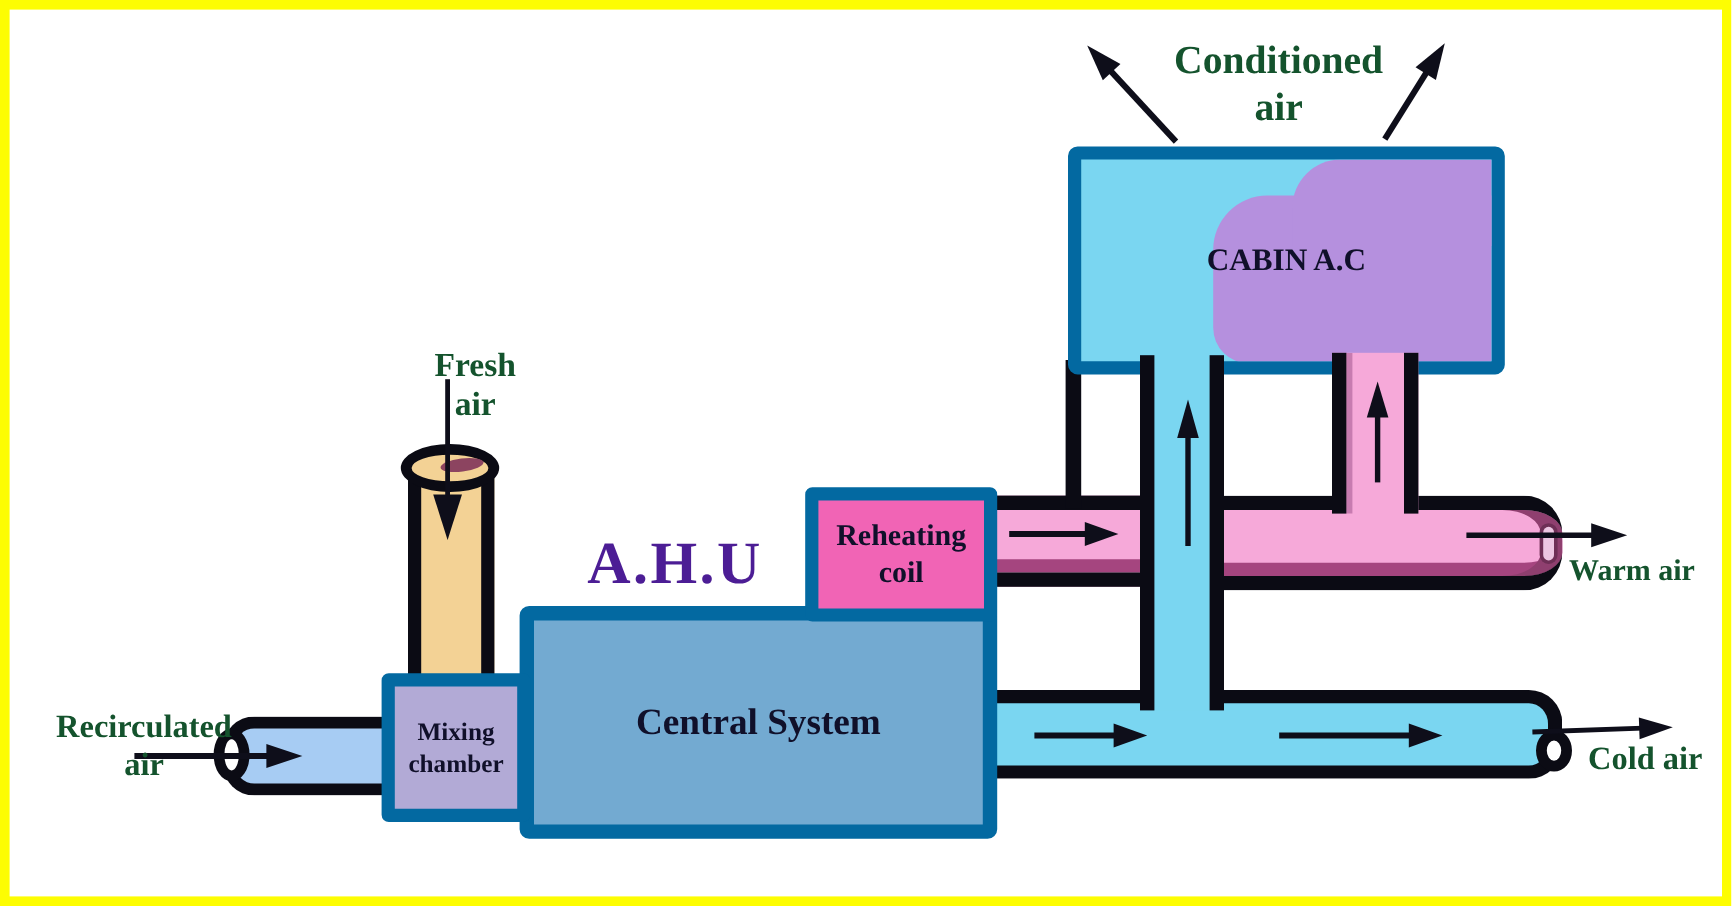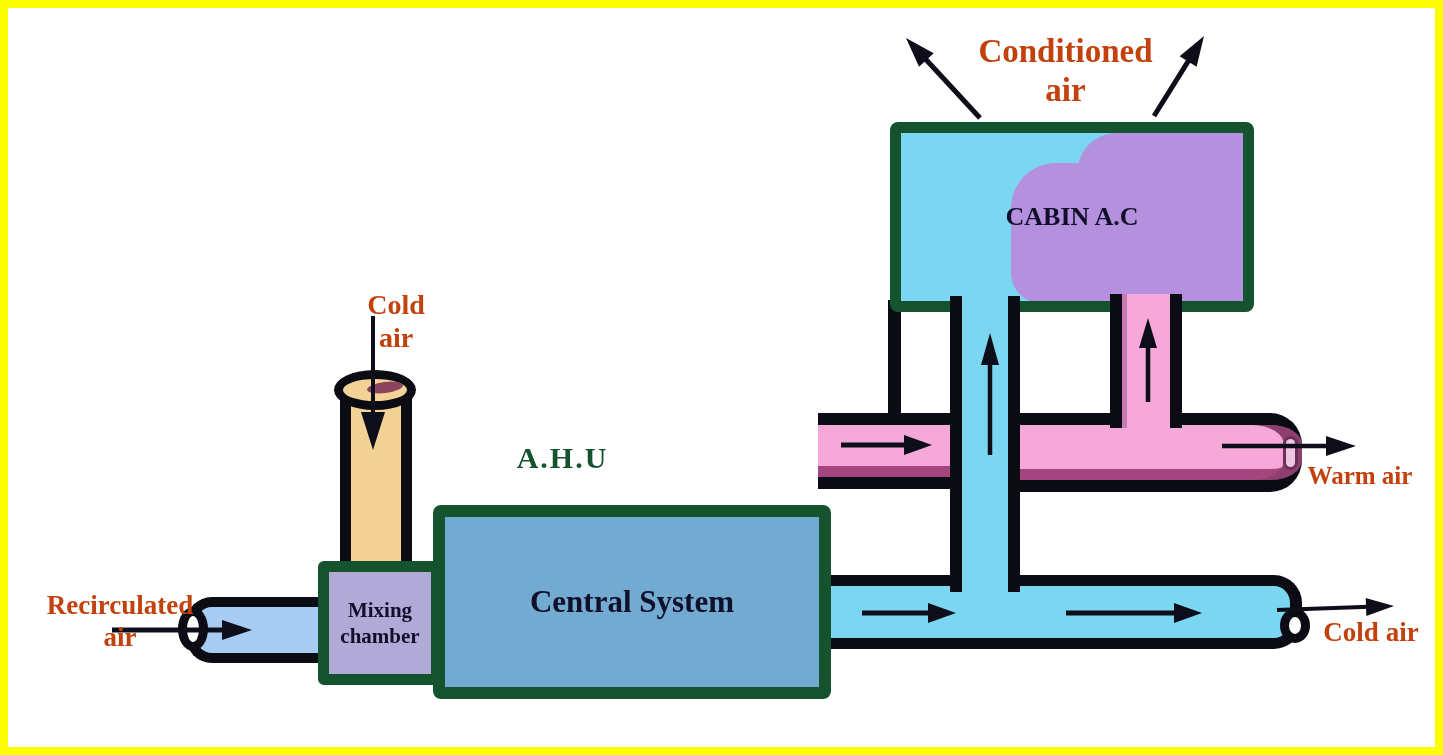--- a/index.html
+++ b/index.html
@@ -3,25 +3,25 @@
 <meta charset="utf-8">
 <style>
   html,body{margin:0;padding:0;background:#ffffff;}
   #canvas{
     position:relative;width:1443px;height:755px;background:#ffffff;
     font-family:"Liberation Serif","DejaVu Serif",serif;overflow:hidden;
   }
   .frame{position:absolute;inset:0;border:8px solid #fdfd02;pointer-events:none;z-index:30;}
   .abs{position:absolute;}
   
-  .lbl{position:absolute;color:#c2410c;font-weight:700;text-align:center;line-height:1.18;z-index:12;white-space:nowrap;}
+  .lbl{position:absolute;color:#14532d;font-weight:700;text-align:center;line-height:1.18;z-index:12;white-space:nowrap;}
   .lbl-conditioned{left:958px;top:32px;width:215px;font-size:33px;}
   .lbl-fresh{left:330px;top:288px;width:132px;font-size:28px;}
   .lbl-recirc{left:14px;top:590px;width:160px;font-size:27px;margin-left:26px;}
-  .lbl-ahu{left:480px;top:440px;width:165px;font-size:30px;color:#14532d;letter-spacing:2px;}
+  .lbl-ahu{left:480px;top:440px;width:165px;font-size:50px;color:#4c1d95;letter-spacing:2px;}
   .lbl-warm{left:1300px;top:461px;width:120px;font-size:25px;}
   .lbl-cold{left:1316px;top:617px;width:110px;font-size:27px;}
   
   .pipe{position:absolute;box-sizing:border-box;}
   .pink-pipe-left{left:818px;top:413px;width:150px;height:76px;z-index:1;
     border-top:12px solid #0b0b14;border-bottom:12px solid #0b0b14;background:#f6a9d9;
     box-shadow:inset 0 -11px 0 #a5457f;}
   .pink-pipe-right{left:1008px;top:413px;width:294px;height:79px;z-index:1;
     border-top:12px solid #0b0b14;border-bottom:12px solid #0b0b14;background:#f6a9d9;
     border-radius:0 32px 32px 0;
@@ -43,21 +43,21 @@
     background:#ffffff;z-index:5;box-sizing:border-box;}
   .cold-curl{left:1280px;top:608px;width:30px;height:35px;border:9px solid #0b0b14;border-radius:50%;
     background:#ffffff;z-index:5;box-sizing:border-box;}
   .fresh-pipe{left:340px;top:388px;width:72px;height:180px;z-index:2;
     border-left:11px solid #0b0b14;border-right:11px solid #0b0b14;background:#f3d295;}
   .fresh-cap{left:334px;top:370px;width:82px;height:40px;border:9px solid #0b0b14;border-radius:50%;
     background:#f3d295;z-index:3;box-sizing:border-box;}
   .fresh-cap-slit{position:absolute;right:4px;top:3px;width:36px;height:11px;background:#8c4460;
     border-radius:50%;transform:rotate(-7deg);}
   
-  .box{position:absolute;box-sizing:border-box;border:11px solid #14532d;display:flex;
+  .box{position:absolute;box-sizing:border-box;border:11px solid #0369a1;display:flex;
     flex-direction:column;align-items:center;justify-content:center;text-align:center;
     color:#10102a;font-weight:700;}
   .cabin{left:890px;top:122px;width:364px;height:190px;background:#7ad6f1;border-radius:8px;
     z-index:2;overflow:hidden;}
   .cabin .blob-a{position:absolute;right:0;top:30px;width:232px;height:140px;background:#b590de;
     border-radius:45px 0 0 30px;}
   .cabin .blob-b{position:absolute;right:0;top:0;width:166px;height:72px;background:#b590de;
     border-radius:40px 0 0 0;}
   .cabin .box-text{position:relative;z-index:2;font-size:26px;line-height:1.3;}
   .central{left:433px;top:505px;width:398px;height:194px;background:#73aad1;border-radius:8px;
@@ -95,34 +95,40 @@
     <div class="blob-b"></div>
     <div class="box-text">
       <div>CABIN A.C</div>
     </div>
   </div>
 
   <div class="box central">
     <div>Central System</div>
   </div>
 
+  <div class="box reheat">
+    <div>
+      <div>Reheating</div>
+      <div>coil</div>
+    </div>
+  </div>
 
   <div class="box mixing">
     <div>
       <div>Mixing</div>
       <div>chamber</div>
     </div>
   </div>
 
   <div class="lbl lbl-conditioned">
     <div>Conditioned</div>
     <div>air</div>
   </div>
   <div class="lbl lbl-fresh">
-    <div>Cold</div>
+    <div>Fresh</div>
     <div>air</div>
   </div>
   <div class="lbl lbl-recirc">
     <div>Recirculated</div>
     <div>air</div>
   </div>
   <div class="lbl lbl-ahu">A.H.U</div>
   <div class="lbl lbl-warm">Warm air</div>
   <div class="lbl lbl-cold">Cold air</div>
 

